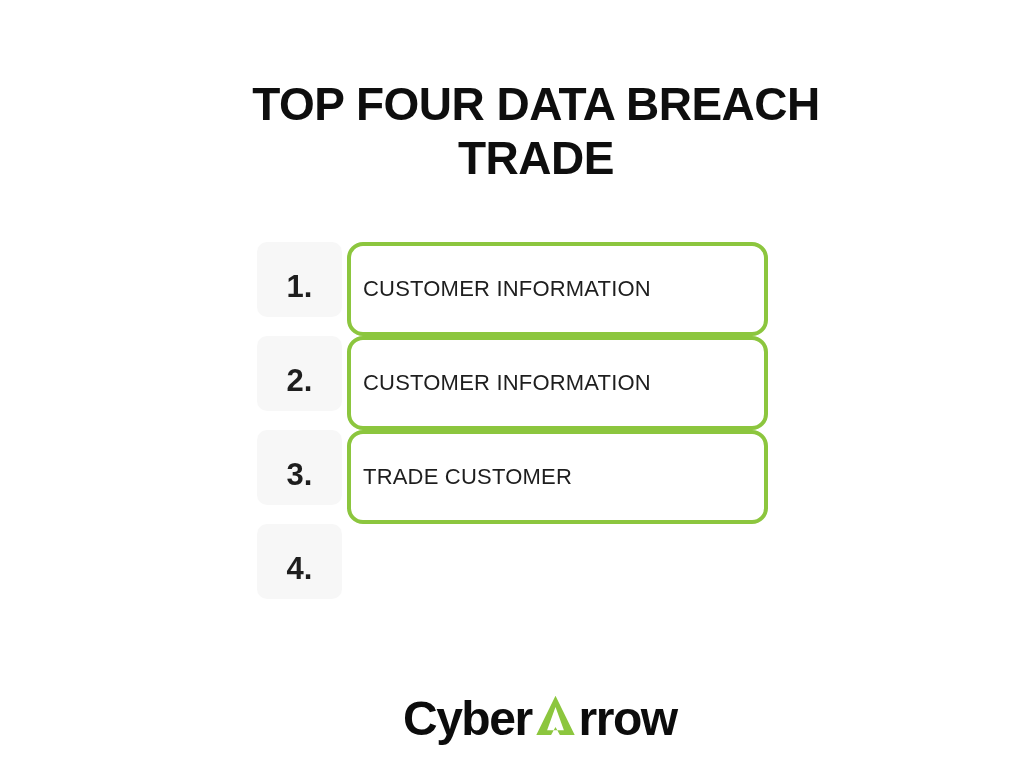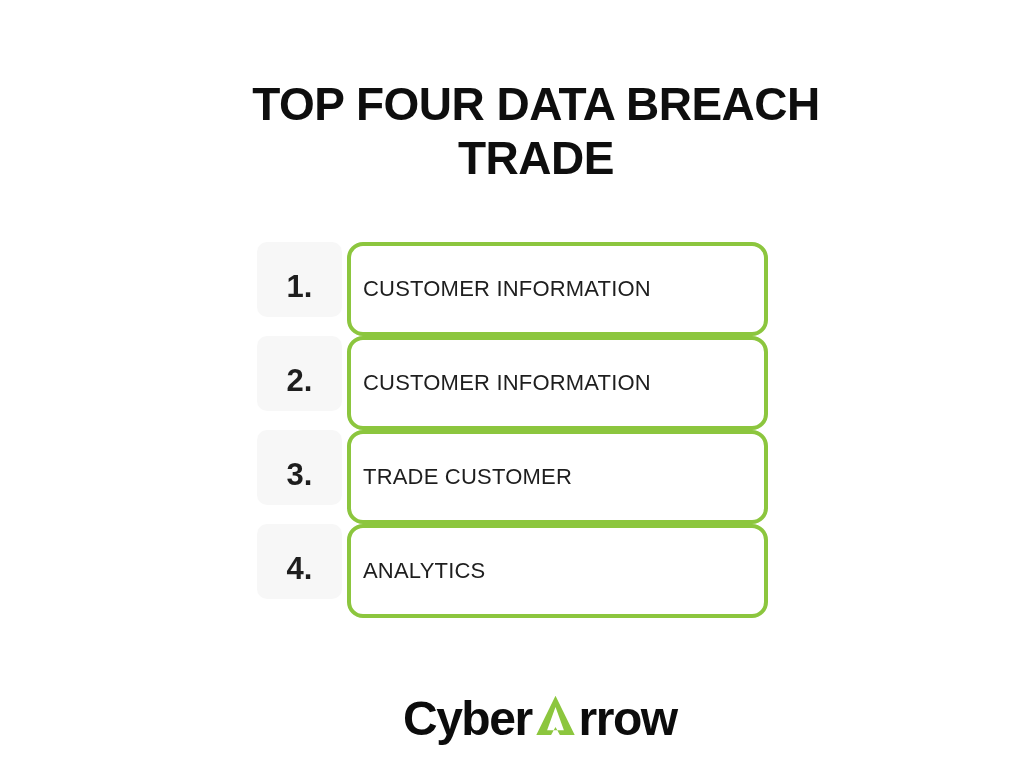--- a/index.html
+++ b/index.html
@@ -134,23 +134,20 @@
       </div>
       <div class="item-box">
         <span class="item-label">TRADE CUSTOMER</span>
       </div>
     </div>
 
     <div class="row">
       <div class="num-panel">
         <span class="num">4.</span>
       </div>
-      <div class="item-box">
-        <span class="item-label">ANALYTICS</span>
-      </div>
     </div>
 
   </div>
 
   <div class="logo">
     <span>Cyber</span><svg class="arrow-svg" viewBox="0 0 100 100" xmlns="http://www.w3.org/2000/svg">
         <path fill-rule="evenodd" fill="#8CC63E" d="M50 2 L98 100 L61 100 L50 80 L39 100 L2 100 Z M50 30 L71 88 L29 88 Z"></path>
       </svg><span>rrow</span>
   </div>
 

